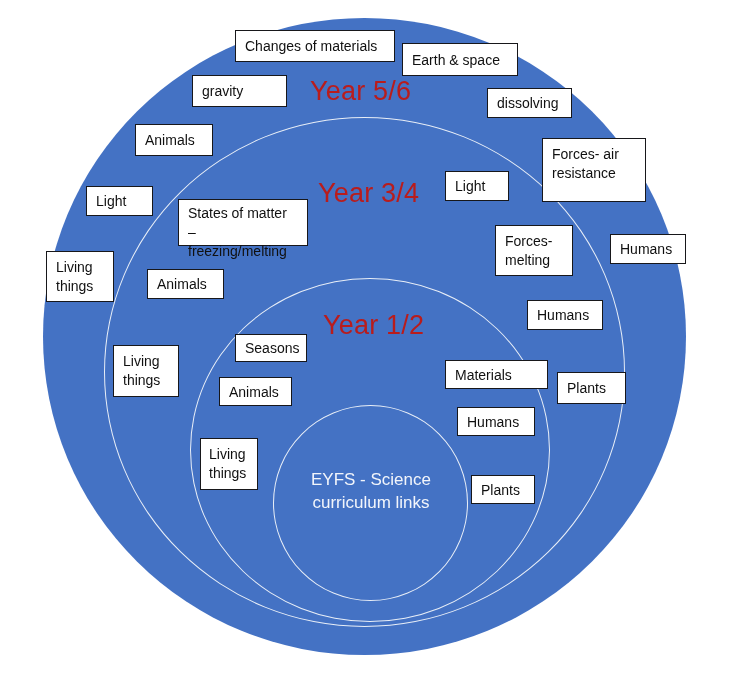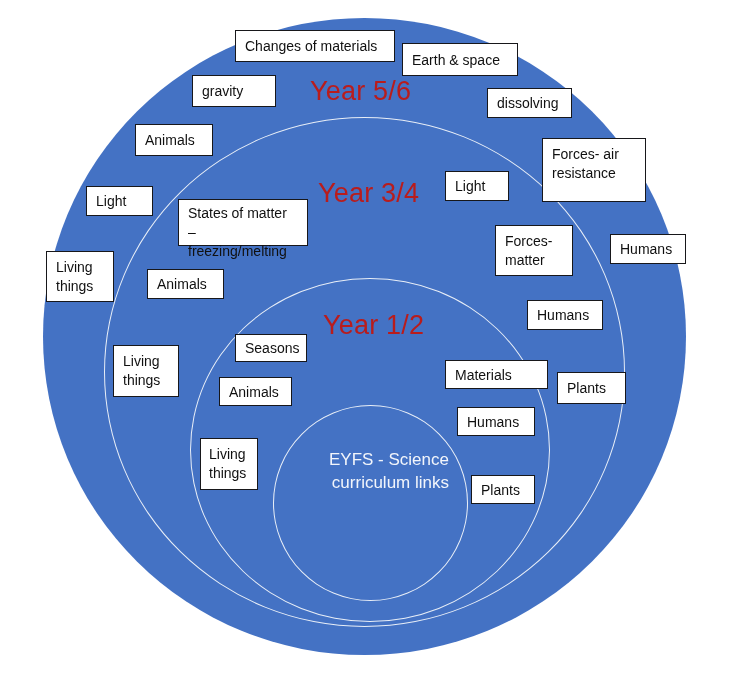--- a/index.html
+++ b/index.html
@@ -62,23 +62,23 @@
     font-weight: 400;
     white-space: nowrap;
     letter-spacing: 0.2px;
   }
   #title-y56 { left: 310px; top: 76px; }
   #title-y34 { left: 318px; top: 178px; }
   #title-y12 { left: 323px; top: 310px; }
   #title-eyfs {
     position: absolute;
     left: 293px;
-    top: 448px;
+    top: 468px;
     width: 156px;
-    text-align: right;
+    text-align: center;
     color: #F2F5FB;
     font-size: 17px;
     line-height: 23px;
   }
   .topic {
     position: absolute;
     box-sizing: border-box;
     background: #ffffff;
     border: 1.4px solid #17171a;
     color: #101010;
@@ -106,21 +106,21 @@
   <div id="title-eyfs">EYFS - Science curriculum links</div>
 
   <div class="topic" style="left:235px; top:30px; width:160px; height:32px;text-align:right;">
     <span>Changes of materials</span>
   </div>
 
   <div class="topic" style="left:402px; top:43px; width:116px; height:33px;">
     <span>Earth &amp; space</span>
   </div>
 
-  <div class="topic" style="left:192px; top:75px; width:84px; height:32px;">
+  <div class="topic" style="left:192px; top:75px; width:95px; height:32px;">
     <span>gravity</span>
   </div>
 
   <div class="topic" style="left:487px; top:88px; width:85px; height:30px;">
     <span>dissolving</span>
   </div>
 
   <div class="topic" style="left:135px; top:124px; width:78px; height:32px;">
     <span>Animals</span>
   </div>
@@ -151,21 +151,21 @@
     <div>States of matter –</div>
     <div>freezing/melting</div>
   </div>
 
   <div class="topic" style="left:147px; top:269px; width:77px; height:30px;">
     <span>Animals</span>
   </div>
 
   <div class="topic two-line" style="left:495px; top:225px; width:78px; height:51px; display:block; padding:6px 9px;">
     <div>Forces-</div>
-    <div>matter</div>
+    <div>melting</div>
   </div>
 
   <div class="topic" style="left:527px; top:300px; width:76px; height:30px;">
     <span>Humans</span>
   </div>
 
   <div class="topic two-line" style="left:113px; top:345px; width:66px; height:52px; display:block; padding:6px 9px;">
     <div>Living</div>
     <div>things</div>
   </div>

